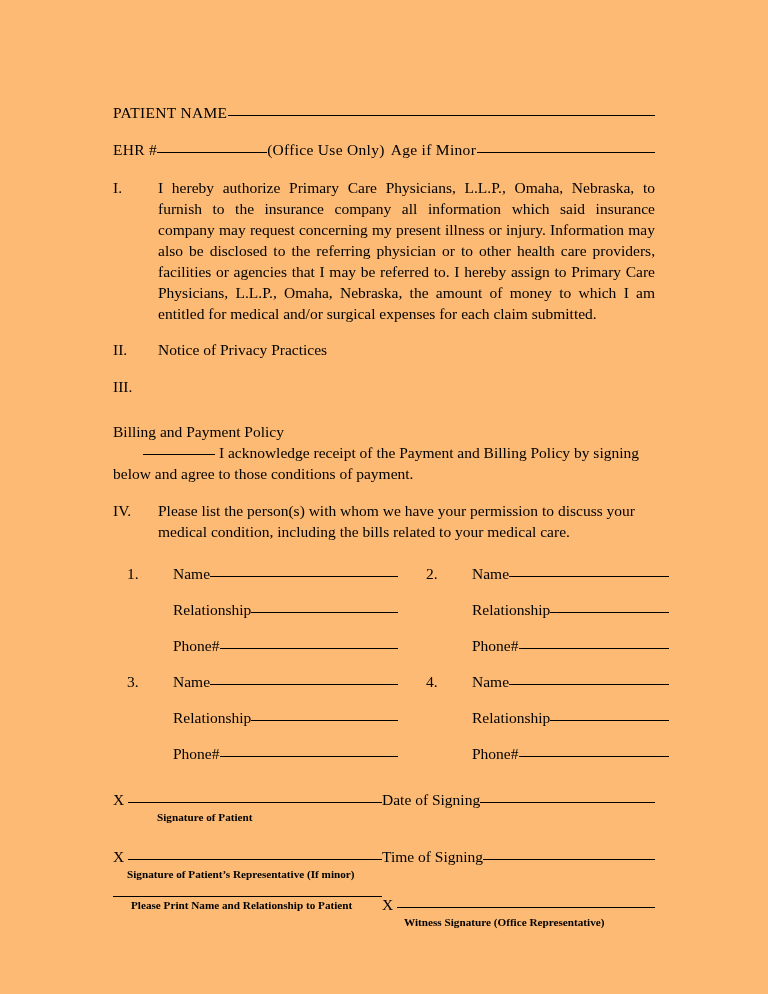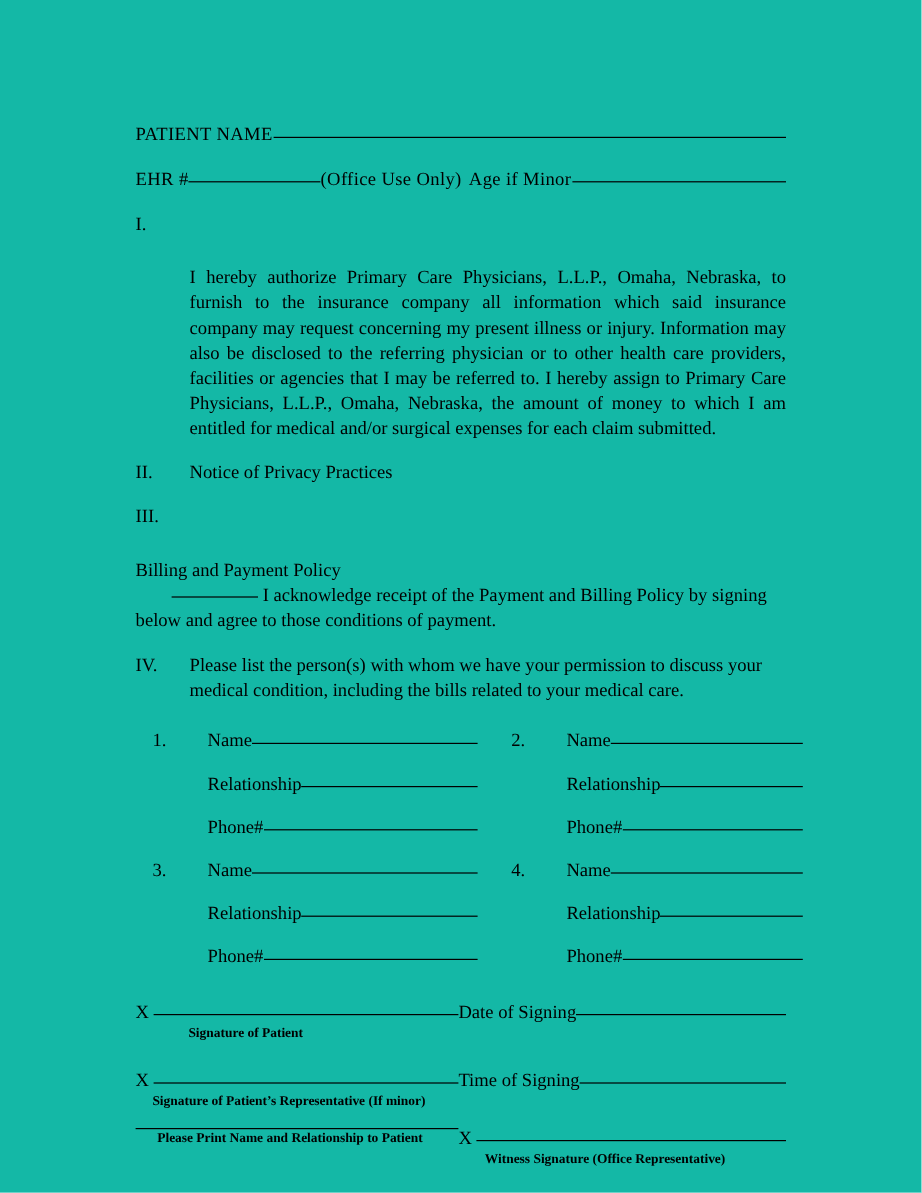--- a/index.html
+++ b/index.html
@@ -9,21 +9,21 @@
     background: #ffffff;
   }
   body {
     font-family: "Liberation Serif", "DejaVu Serif", serif;
     color: #000000;
   }
   .page {
     position: relative;
     width: 768px;
     height: 994px;
-    background: #14b8a6;
+    background: #fdba74;
     overflow: hidden;
     box-sizing: border-box;
   }
   .content {
     position: absolute;
     left: 113px;
     top: 104px;
     width: 542px;
   }
 
@@ -65,21 +65,20 @@
     line-height: 1.35;
   }
   .sec-body {
     flex: 1 1 auto;
     font-size: 15.5px;
     line-height: 1.35;
   }
   .sec-body.justify {
     text-align: justify;
     text-justify: inter-word;
-    margin-top: 44px;
   }
   .sec-title { margin: 0 0 0 0; }
   .blank-inline {
     display: inline-block;
     width: 72px;
     border-bottom: 1.1px solid #000;
     margin-left: 30px;
     position: relative;
     top: -3px;
   }

